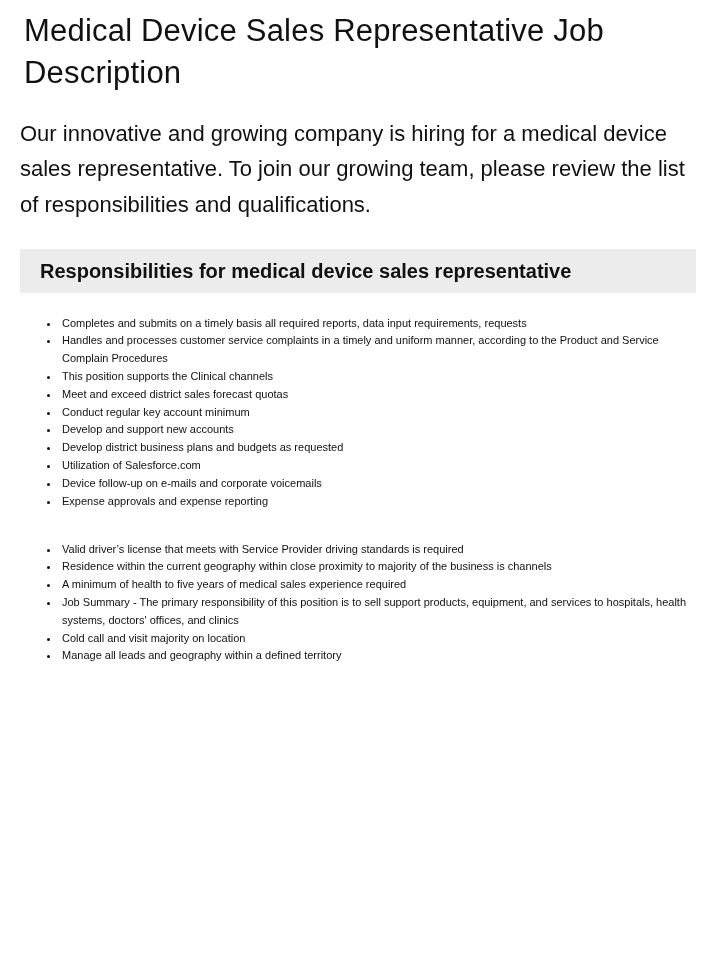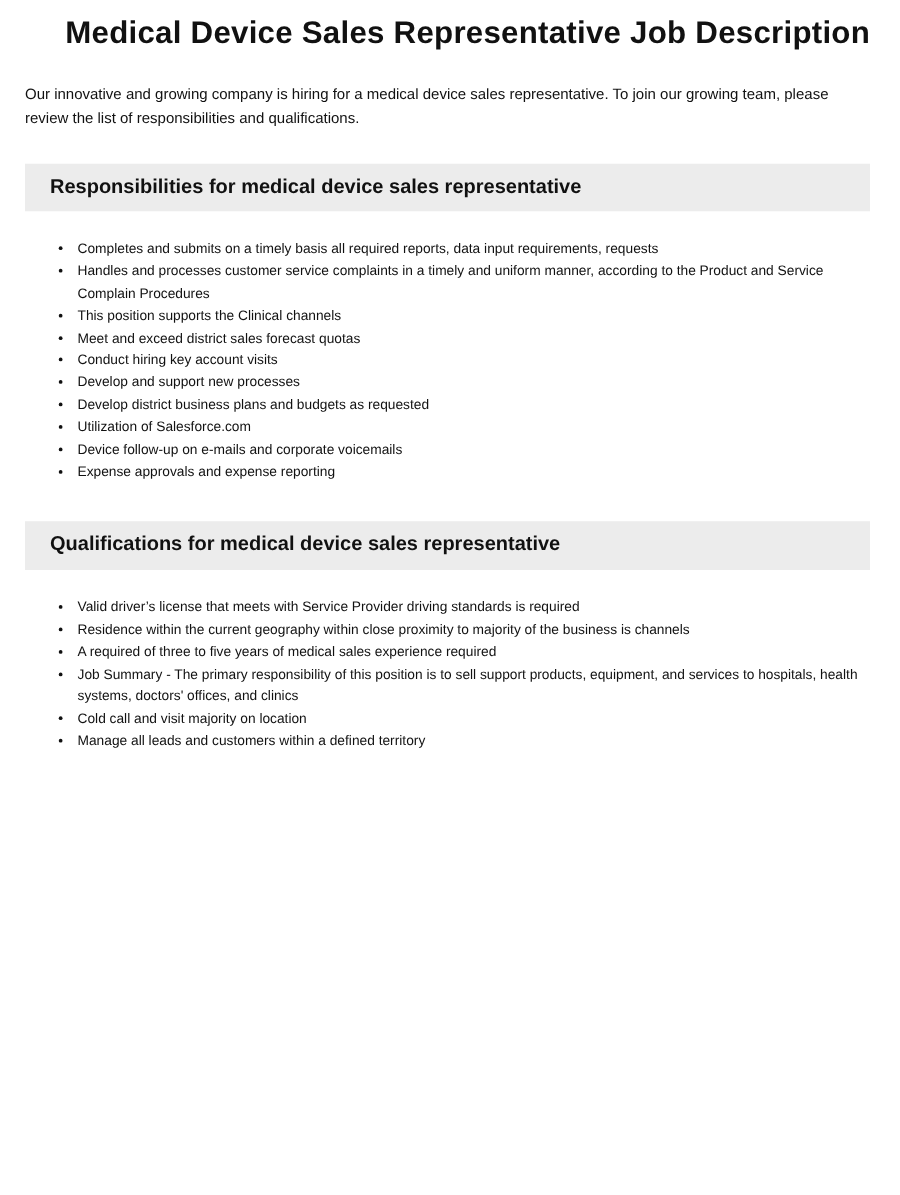--- a/index.html
+++ b/index.html
@@ -13,36 +13,36 @@
     font-family: "Liberation Sans", "DejaVu Sans", sans-serif;
     color: #111111;
     -webkit-font-smoothing: antialiased;
   }
   .page {
     width: 720px;
     box-sizing: border-box;
     padding: 6px 0 24px 0;
   }
   .doc-title {
-    font-size: 25px;
+    font-size: 31px;
     line-height: 1.35;
-    font-weight: 700;
-    text-align: right;
+    font-weight: 400;
+    text-align: left;
     margin: 4px 24px 22px 24px;
     letter-spacing: 0.2px;
   }
   .intro {
-    font-size: 12px;
+    font-size: 22px;
     line-height: 1.62;
     margin: 0 20px 26px 20px;
   }
   .section-header {
     background: #ececec;
     font-weight: 700;
-    font-size: 16px;
+    font-size: 20px;
     line-height: 1.3;
     margin: 0 24px 22px 20px;
     padding: 9px 10px 9px 20px;
   }
   .bullet-list {
     margin: 0 24px 30px 20px;
     padding: 0 0 0 40px;
     list-style: disc outside;
     font-size: 11px;
     line-height: 1.62;
@@ -64,34 +64,33 @@
 
   <p class="intro">Our innovative and growing company is hiring for a medical device sales representative. To join our growing team, please review the list of responsibilities and qualifications.</p>
 
   <section>
     <div class="section-header">Responsibilities for medical device sales representative</div>
     <ul class="bullet-list">
         <li>Completes and submits on a timely basis all required reports, data input requirements, requests</li>
         <li>Handles and processes customer service complaints in a timely and uniform manner, according to the Product and Service Complain Procedures</li>
         <li>This position supports the Clinical channels</li>
         <li>Meet and exceed district sales forecast quotas</li>
-        <li>Conduct hiring key account visits</li>
-        <li>Develop and support new processes</li>
+        <li>Conduct regular key account minimum</li>
+        <li>Develop and support new accounts</li>
         <li>Develop district business plans and budgets as requested</li>
         <li>Utilization of Salesforce.com</li>
         <li>Device follow-up on e-mails and corporate voicemails</li>
         <li>Expense approvals and expense reporting</li>
       </ul>
   </section>
 
   <section>
-    <div class="section-header">Qualifications for medical device sales representative</div>
     <ul class="bullet-list">
         <li>Valid driver’s license that meets with Service Provider driving standards is required</li>
         <li>Residence within the current geography within close proximity to majority of the business is channels</li>
-        <li>A required of three to five years of medical sales experience required</li>
+        <li>A minimum of health to five years of medical sales experience required</li>
         <li>Job Summary - The primary responsibility of this position is to sell support products, equipment, and services to hospitals, health systems, doctors' offices, and clinics</li>
         <li>Cold call and visit majority on location</li>
-        <li>Manage all leads and customers within a defined territory</li>
+        <li>Manage all leads and geography within a defined territory</li>
       </ul>
   </section>
 
 </div>
 
 </body></html>

